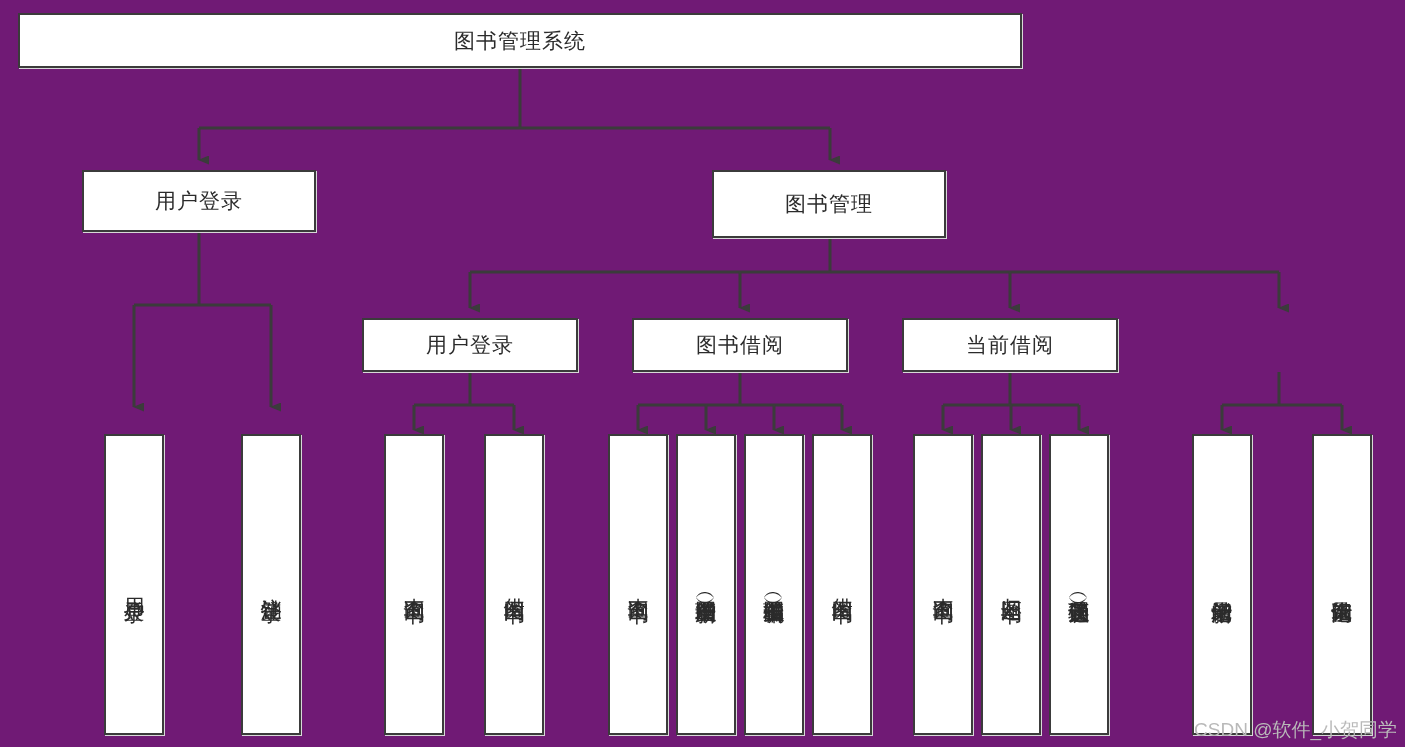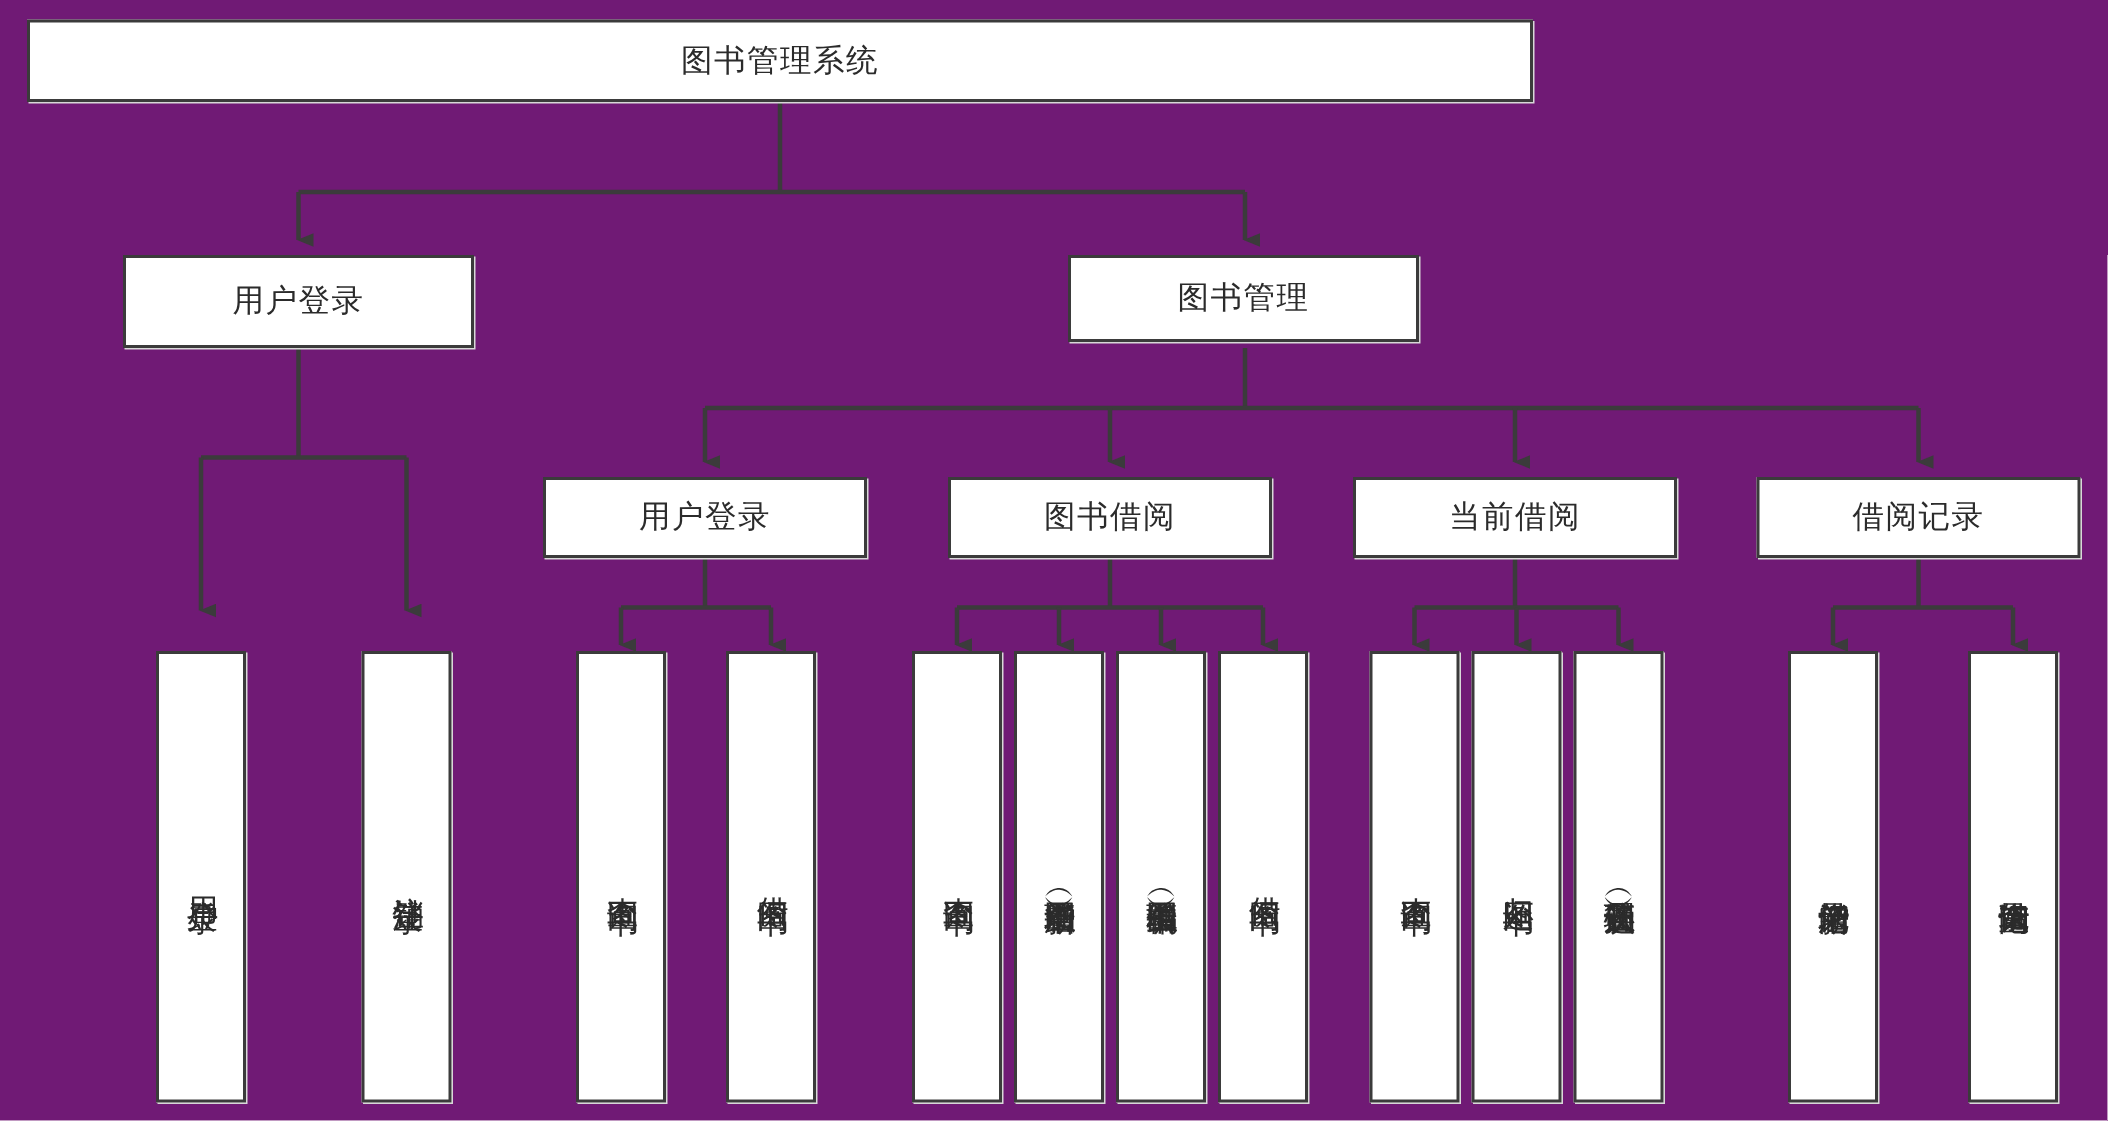--- a/index.html
+++ b/index.html
@@ -119,35 +119,32 @@
     </g>
   </svg>
 
   <div class="node h" style="left:18px; top:13px; width:1004px; height:55px;">
     <span>图书管理系统</span>
   </div>
 
   <div class="node h" style="left:82px; top:170px; width:234px; height:62px;">
     <span>用户登录</span>
   </div>
-  <div class="node h" style="left:712px; top:170px; width:234px; height:58px;">
+  <div class="node h" style="left:712px; top:170px; width:234px; height:68px;">
     <span>图书管理</span>
   </div>
 
   <div class="node h" style="left:362px; top:318px; width:216px; height:54px;">
     <span>用户登录</span>
   </div>
   <div class="node h" style="left:902px; top:318px; width:216px; height:54px;">
     <span>当前借阅</span>
   </div>
   <div class="node h" style="left:632px; top:318px; width:216px; height:54px;">
     <span>图书借阅</span>
-  </div>
-  <div class="node h" style="left:1171px; top:318px; width:216px; height:54px;">
-    <span>借阅记录</span>
   </div>
 
   <div class="node v" style="left:104px; top:434px; width:60px; height:301px;">
     <span>用户登录</span>
   </div>
   <div class="node v" style="left:241px; top:434px; width:60px; height:301px;">
     <span>注销登录</span>
   </div>
 
   <div class="node v" style="left:384px; top:434px; width:60px; height:301px;">
@@ -180,14 +177,15 @@
     <span>确认归还（管理员）</span>
   </div>
 
   <div class="node v tight" style="left:1192px; top:434px; width:60px; height:301px;">
     <span>新增借阅记录</span>
   </div>
   <div class="node v tight" style="left:1312px; top:434px; width:60px; height:301px;">
     <span>查询借阅记录</span>
   </div>
 
+  <div class="watermark">CSDN @软件_小贺同学</div>
 
 </div>
 
 </body></html>

